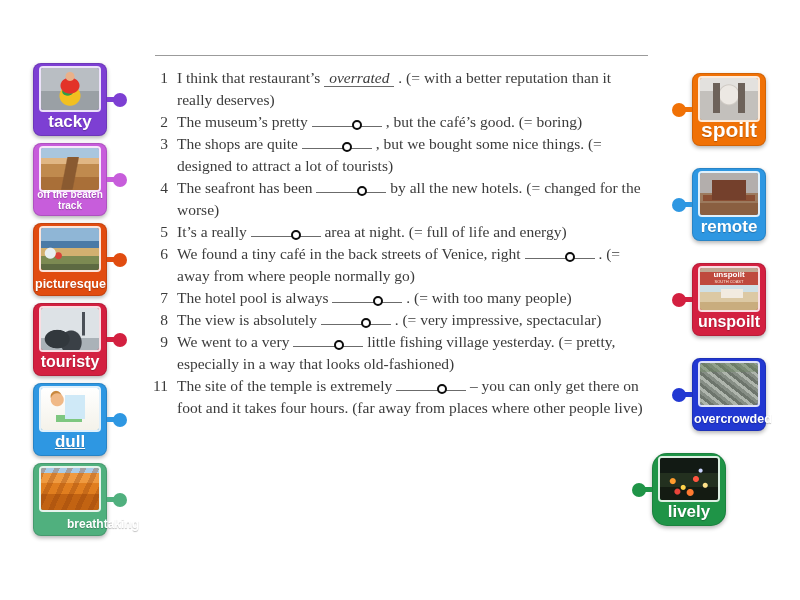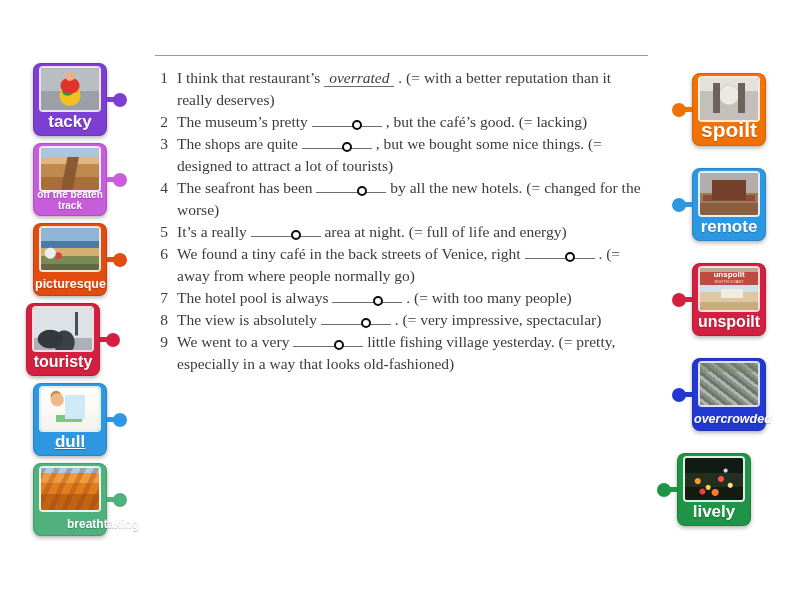--- a/index.html
+++ b/index.html
@@ -106,21 +106,21 @@
 <div class="stage">
   <div class="paper">
     <div class="topline"></div>
     <div class="sentences">
         <div class="sentence">
           <span class="num">1</span>
           <span class="stext"><span>I think that restaurant’s</span> <span class="answer">overrated</span> <span>. (= with a better reputation than it really deserves)</span></span>
         </div>
         <div class="sentence">
           <span class="num">2</span>
-          <span class="stext"><span>The museum’s pretty</span> <span class="blank"><span class="ring"></span></span> <span>, but the café’s good. (= lacking)</span></span>
+          <span class="stext"><span>The museum’s pretty</span> <span class="blank"><span class="ring"></span></span> <span>, but the café’s good. (= boring)</span></span>
         </div>
         <div class="sentence">
           <span class="num">3</span>
           <span class="stext"><span>The shops are quite</span> <span class="blank"><span class="ring"></span></span> <span>, but we bought some nice things. (= designed to attract a lot of tourists)</span></span>
         </div>
         <div class="sentence">
           <span class="num">4</span>
           <span class="stext"><span>The seafront has been</span> <span class="blank"><span class="ring"></span></span> <span>by all the new hotels. (= changed for the worse)</span></span>
         </div>
         <div class="sentence">
@@ -135,40 +135,44 @@
           <span class="num">7</span>
           <span class="stext"><span>The hotel pool is always</span> <span class="blank"><span class="ring"></span></span> <span>. (= with too many people)</span></span>
         </div>
         <div class="sentence">
           <span class="num">8</span>
           <span class="stext"><span>The view is absolutely</span> <span class="blank"><span class="ring"></span></span> <span>. (= very impressive, spectacular)</span></span>
         </div>
         <div class="sentence">
           <span class="num">9</span>
           <span class="stext"><span>We went to a very</span> <span class="blank"><span class="ring"></span></span> <span>little fishing village yesterday. (= pretty, especially in a way that looks old-fashioned)</span></span>
+        </div>
+        <div class="sentence">
+          <span class="num">11</span>
+          <span class="stext"><span>The site of the temple is extremely</span> <span class="blank"><span class="ring"></span></span> <span>– you can only get there on foot and it takes four hours. (far away from places where other people live)</span></span>
         </div>
       </div>
   </div>
   <div id="leftcol">
       <div class="card left" style="--c: #7d3fd3; left: 33px; top: 63px;">
         <span class="connector"></span>
         <span class="photo img-tacky-photo"></span>
         <span class="label" style="font-size: 17px;">tacky</span>
       </div>
       <div class="card left" style="--c: #c75ddb; left: 33px; top: 143px;">
         <span class="connector"></span>
         <span class="photo img-desert-road-photo"></span>
         <span class="label" style="font-size: 10px;">off the beaten track</span>
       </div>
       <div class="card left" style="--c: #e14c10; left: 33px; top: 223px;">
         <span class="connector"></span>
         <span class="photo img-harbour-village-photo"></span>
         <span class="label" style="font-size: 12.5px;">picturesque</span>
       </div>
-      <div class="card left" style="--c: #d32040; left: 26px; top: 303px;">
+      <div class="card left" style="--c: #d32040; left: 33px; top: 303px;">
         <span class="connector"></span>
         <span class="photo img-eiffel-tourists-photo"></span>
         <span class="label" style="font-size: 16px;">touristy</span>
       </div>
       <div class="card left" style="--c: #2e97e2; left: 33px; top: 383px;">
         <span class="connector"></span>
         <span class="photo img-bored-cartoon"></span>
         <span class="label" style="font-size: 17px; text-decoration: underline;">dull</span>
       </div>
       <div class="card left" style="--c: #50b07e; left: 33px; top: 463px;">
@@ -192,21 +196,21 @@
         <span class="connector"></span>
         <span class="photo img-unspoilt-beach-poster">
           <span class="photo-caption">unspoilt</span>
           <span class="photo-subcaption">SOUTH COAST</span>
         </span>
         <span class="label" style="font-size: 16px;">unspoilt</span>
       </div>
       <div class="card right" style="--c: #2238d2; left: 692px; top: 358px;">
         <span class="connector"></span>
         <span class="photo img-crowd-photo"></span>
-        <span class="label" style="font-size: 12.5px; font-style: italic;">overcrowded</span>
-      </div>
-      <div class="card right" style="--c: #1f9447; left: 677px; top: 453px;">
+        <span class="label" style="font-size: 12.5px;">overcrowded</span>
+      </div>
+      <div class="card right" style="--c: #1f9447; left: 652px; top: 453px; border-radius: 15px;">
         <span class="connector"></span>
         <span class="photo img-night-city-photo"></span>
         <span class="label" style="font-size: 17px;">lively</span>
       </div>
     </div>
 </div>
 
 </body></html>

